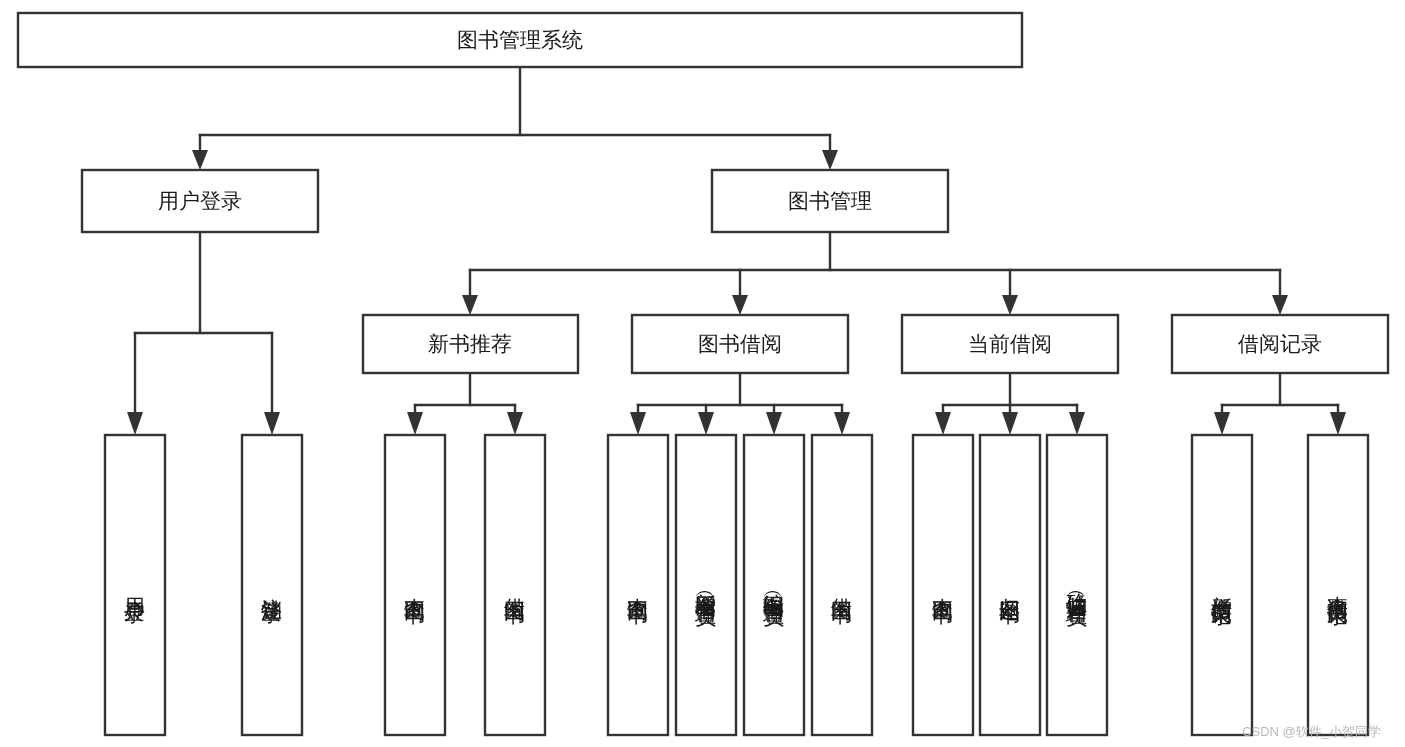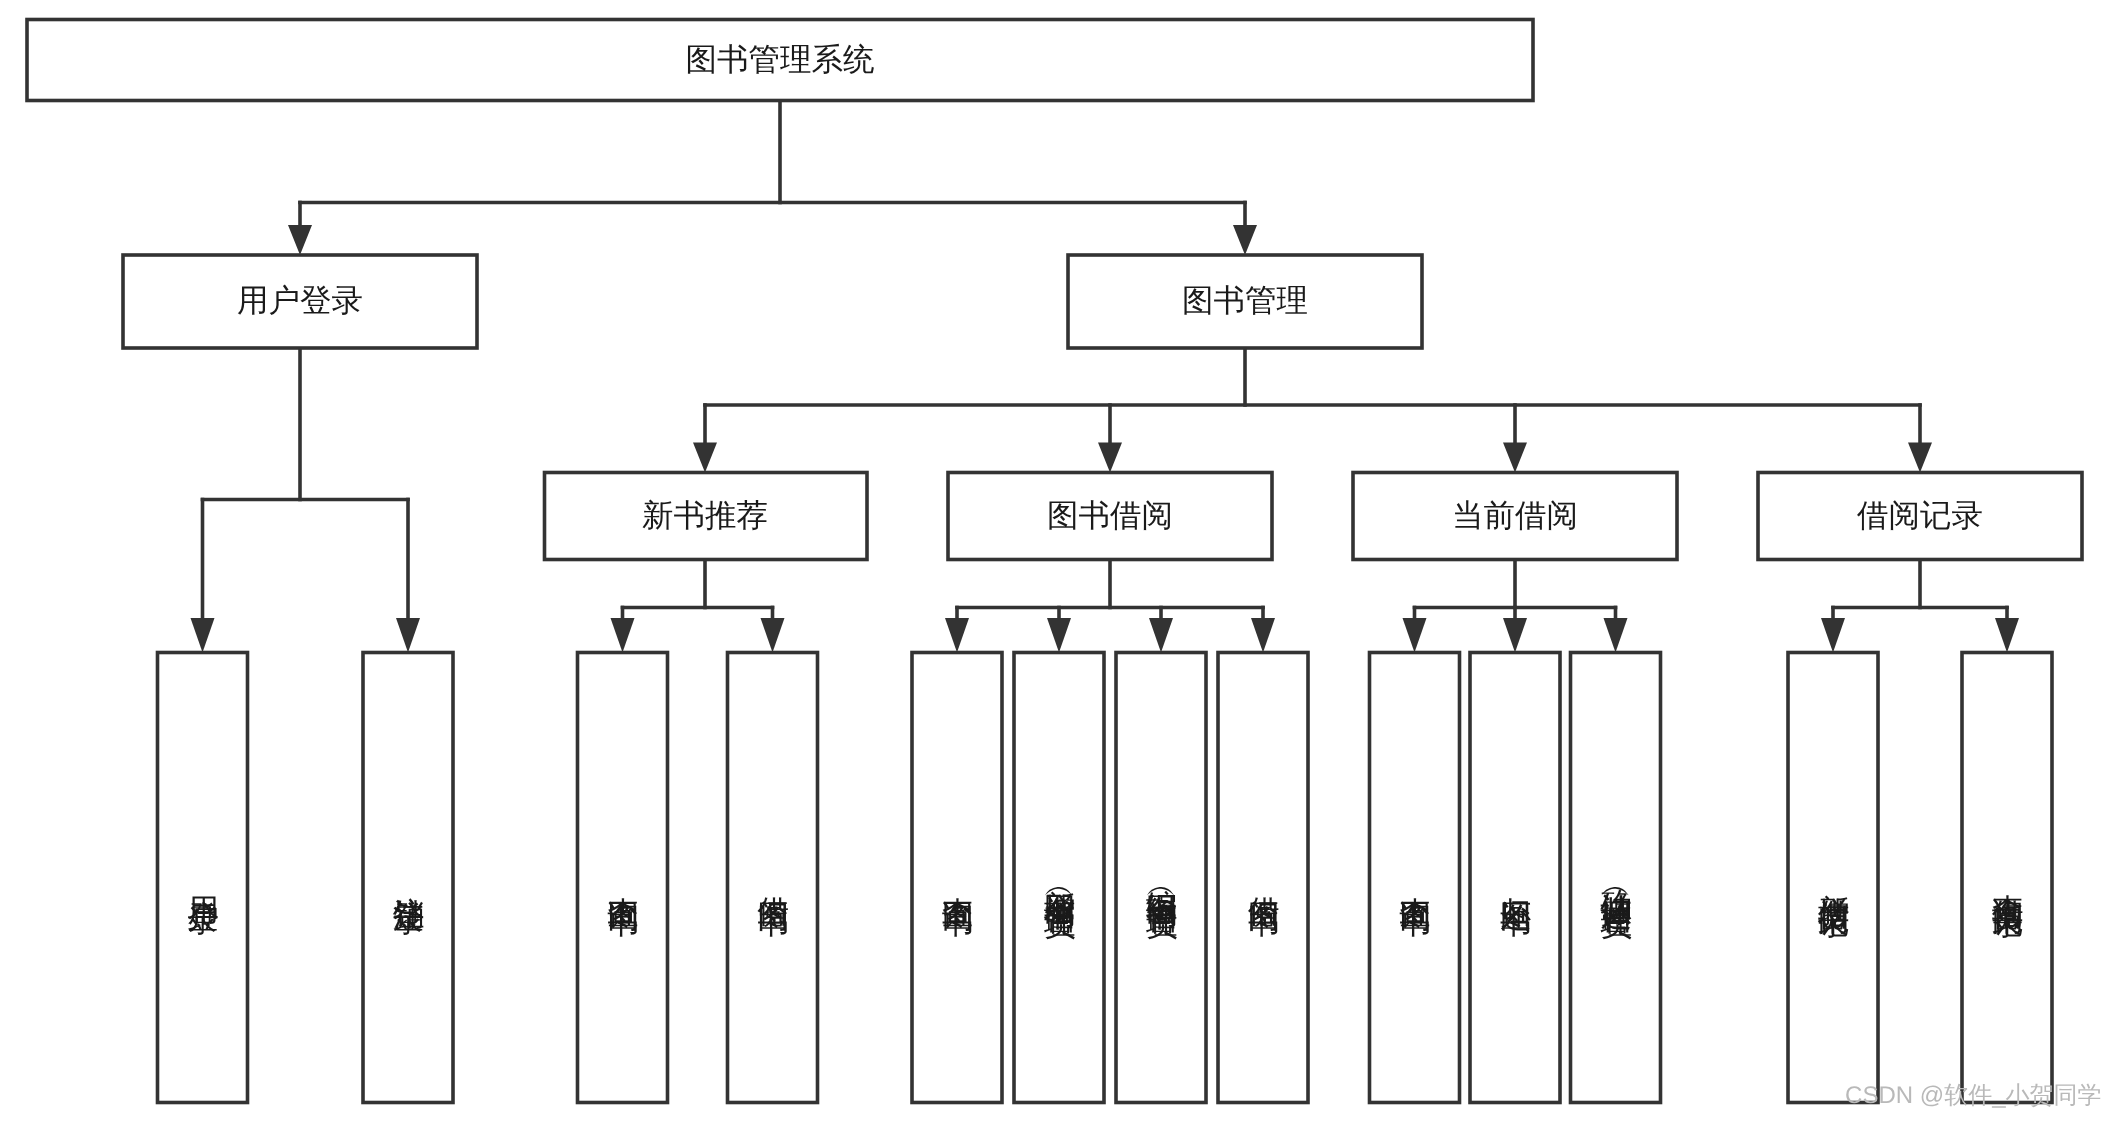--- a/index.html
+++ b/index.html
@@ -49,24 +49,24 @@
     font-size: 21px;
     fill: #1a1a1a;
     writing-mode: vertical-rl;
     text-orientation: upright;
     letter-spacing: 2px;
     dominant-baseline: central;
     text-anchor: middle;
   }
   .watermark {
     position: absolute;
-    right: 4px;
+    right: 24px;
     bottom: 6px;
     font-family: "Liberation Sans", "DejaVu Sans", sans-serif;
-    font-size: 16px;
+    font-size: 13px;
     color: #b9b9b9;
     white-space: nowrap;
     user-select: none;
   }
 </style>
 </head>
 <body>
 
 <div id="stage">
 

